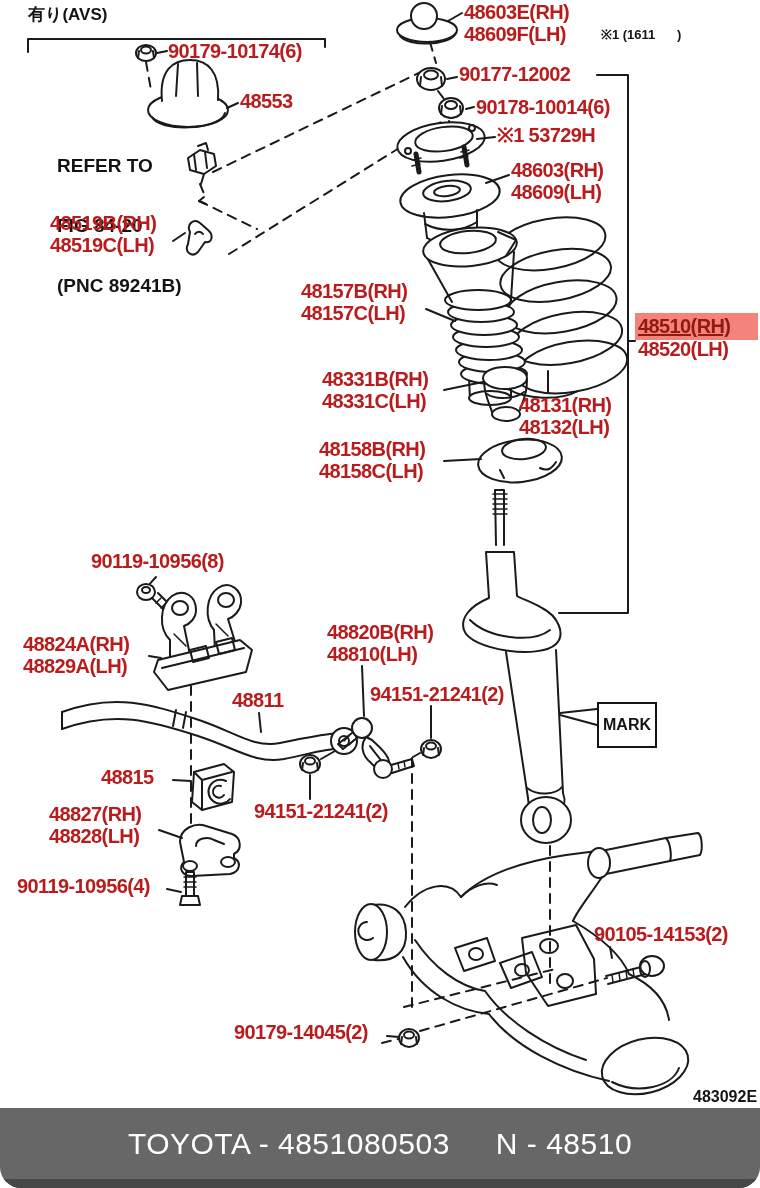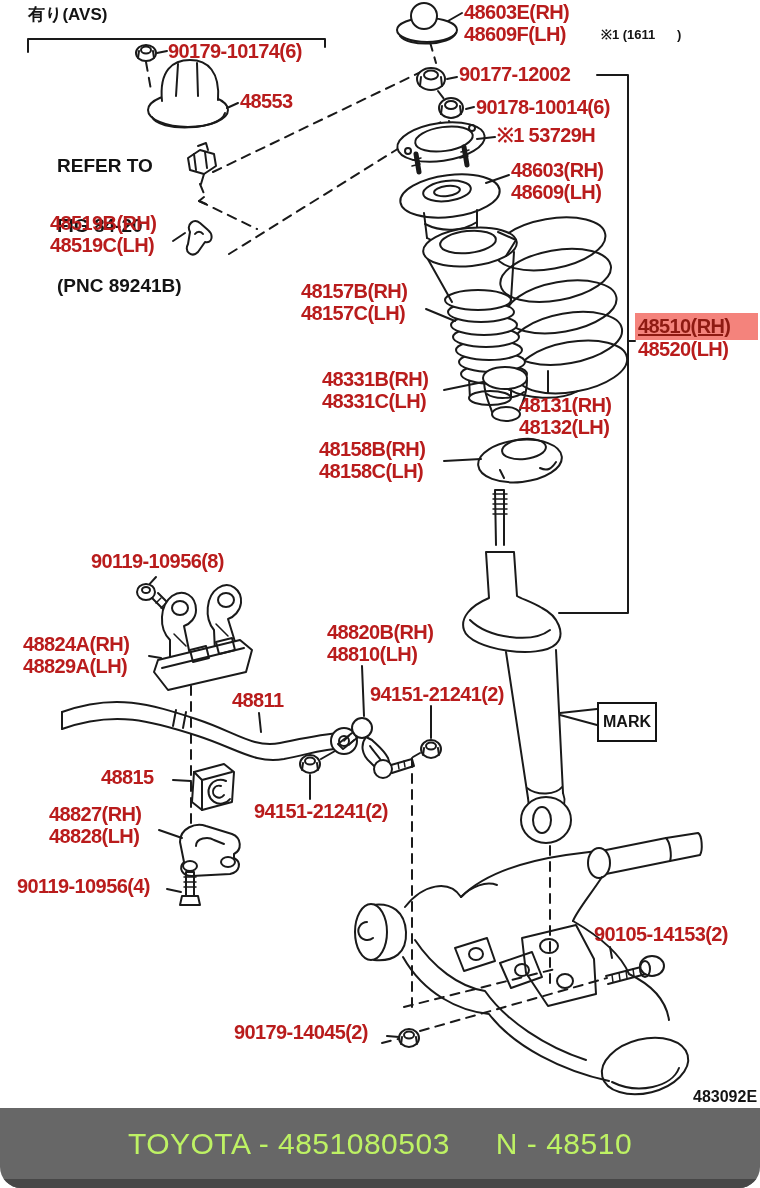--- a/index.html
+++ b/index.html
@@ -8,28 +8,28 @@
   svg.diagram{position:absolute;left:0;top:0;}
   .pl{position:absolute;font:bold 20px/21px "Liberation Sans",sans-serif;
       letter-spacing:-0.6px;color:#b91c1c;white-space:pre;}
   .note{position:absolute;font:bold 17px/18px "Liberation Sans",sans-serif;
         color:#141414;white-space:pre;}
   .refer{position:absolute;font:bold 19px/20px "Liberation Sans",sans-serif;
          color:#141414;white-space:pre;}
   .hl{position:absolute;left:635px;top:313px;width:123px;height:27px;
       background:#f4837c;display:flex;align-items:center;padding-left:3px;box-sizing:border-box;}
   .hl .pl-in{font:bold 20px/21px "Liberation Sans",sans-serif;letter-spacing:-0.6px;color:#8e1a12;white-space:pre;text-decoration:underline;}
-  .markbox{position:absolute;left:597px;top:702px;width:60px;height:40px;border:2px solid #141414;
+  .markbox{position:absolute;left:597px;top:702px;width:60px;height:46px;border:2px solid #141414;
            display:flex;align-items:center;justify-content:center;box-sizing:border-box;
            font:bold 16px "Liberation Sans",sans-serif;color:#141414;background:#fff;}
   .diagcode{position:absolute;left:693px;top:1088px;font:bold 16px "Liberation Sans",sans-serif;color:#141414;}
   .footer{position:absolute;left:0;top:1108px;width:760px;height:80px;background:#676767;
           border-bottom:9px solid #474747;box-sizing:border-box;
           display:flex;align-items:center;justify-content:center;}
-  .footer span{font:400 30px "Liberation Sans",sans-serif;color:#bef264;letter-spacing:0.5px;white-space:pre;text-align:right;}
+  .footer span{font:400 30px "Liberation Sans",sans-serif;color:#ffffff;letter-spacing:0.5px;white-space:pre;text-align:right;}
   .footer .gap{margin-left:46px;}
 </style>
 </head>
 <body>
 
 <div class="stage">
 
   <svg class="diagram" width="760" height="1108" viewBox="0 0 760 1108" stroke="#1a1a1a" fill="none" stroke-width="2" stroke-linecap="round" stroke-linejoin="round">
 
     <g stroke-dasharray="9,7">

